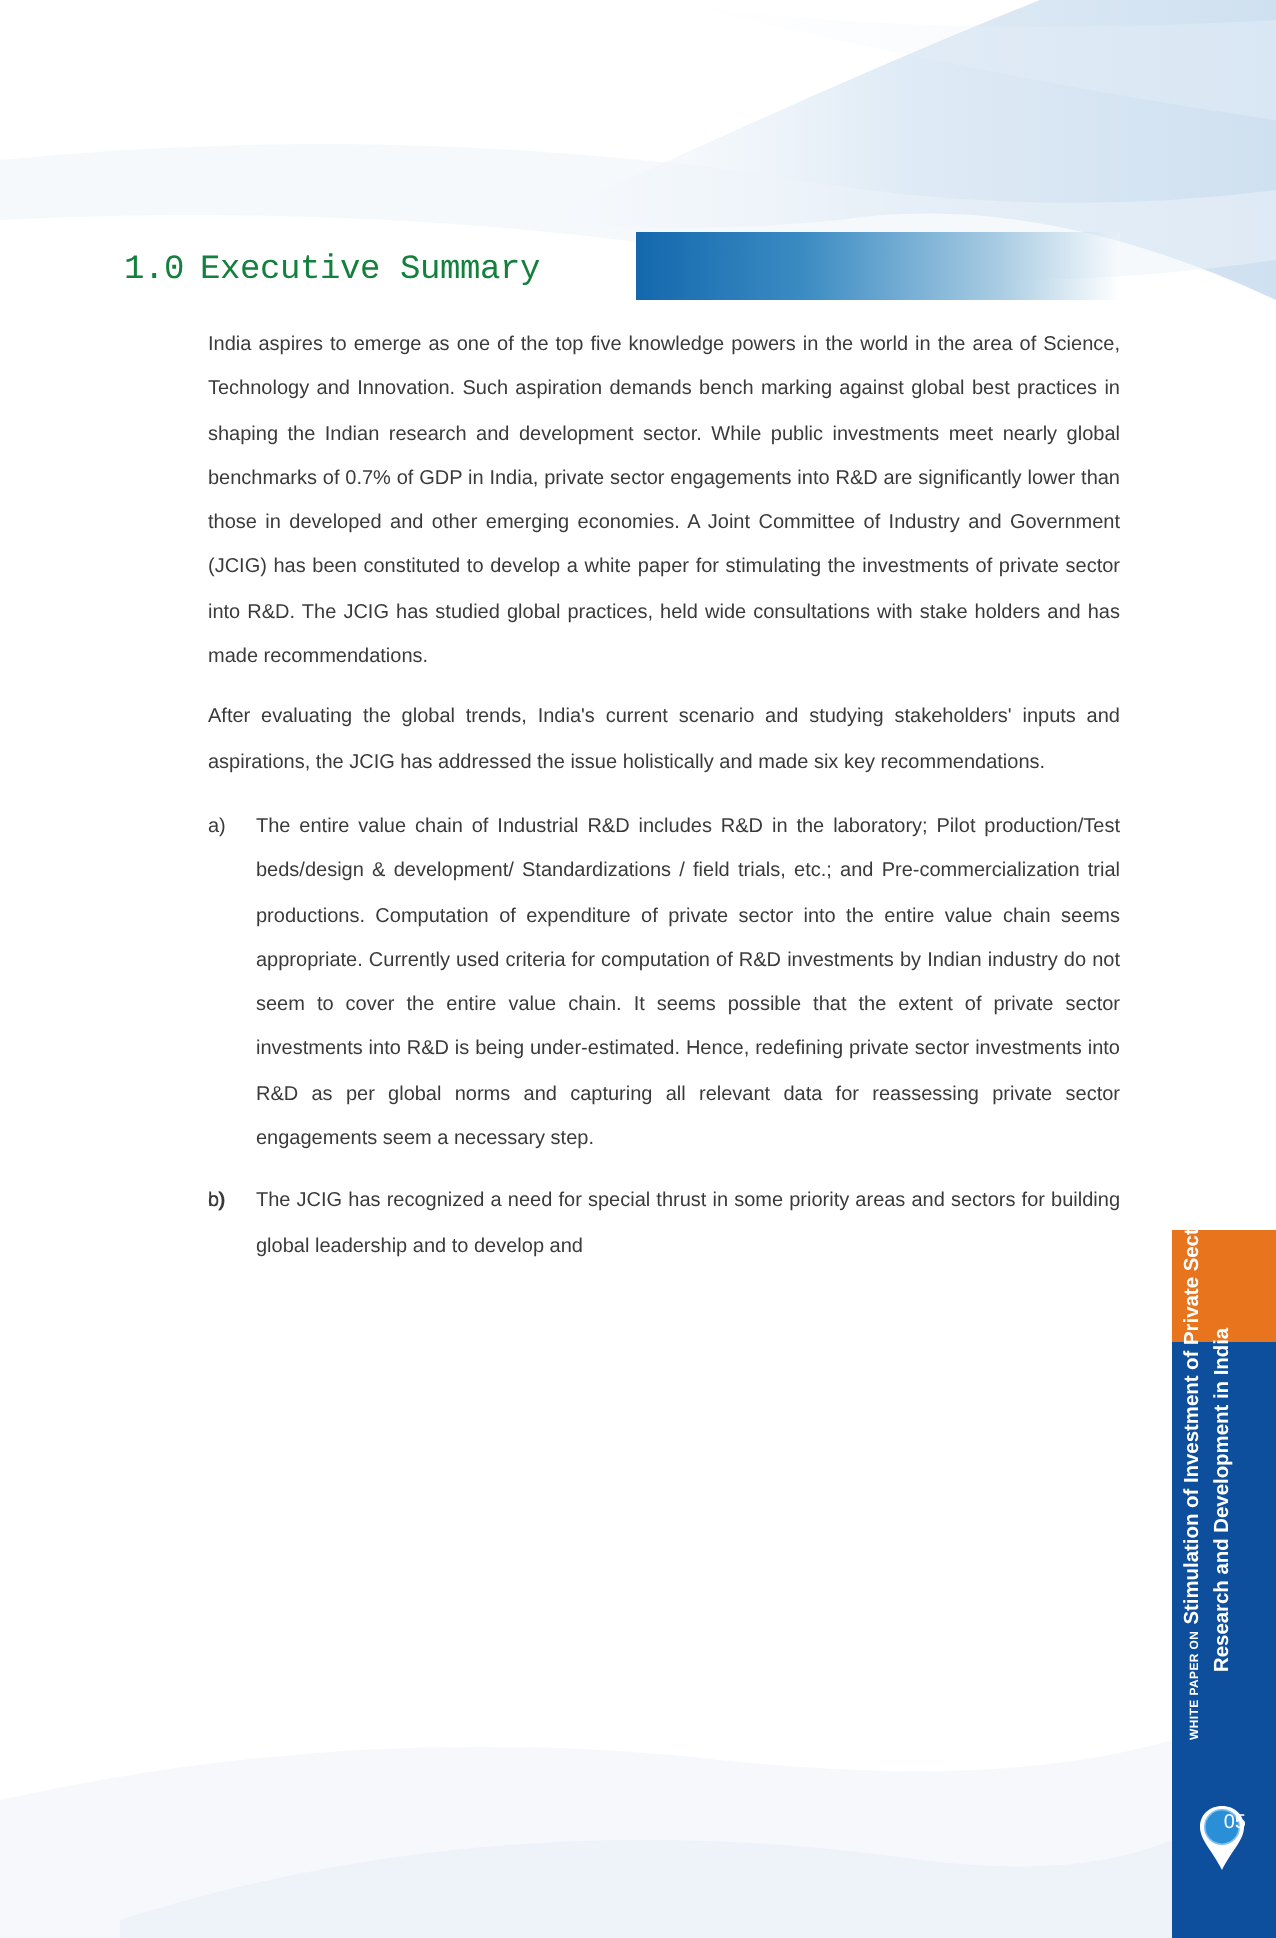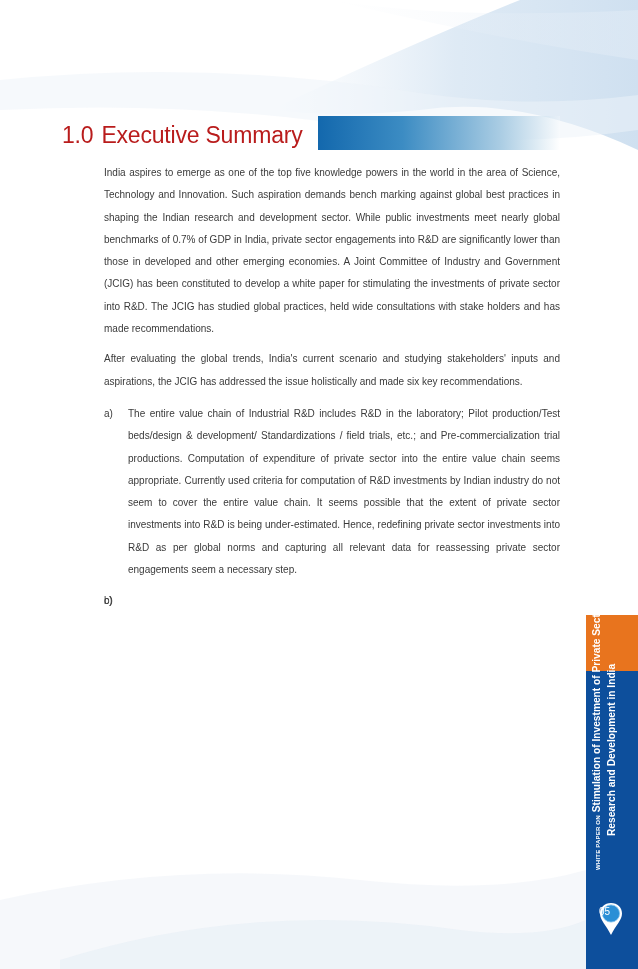--- a/index.html
+++ b/index.html
@@ -12,22 +12,22 @@
     .bg-wave {
       position: absolute; left: 0; top: 0; width: 638px; height: 969px; z-index: 0;
       pointer-events: none;
     }
     .page { position: absolute; left: 0; top: 0; width: 638px; height: 969px; z-index: 1; }
 
     .heading-row {
       position: absolute; left: 62px; top: 118px; height: 34px; display: flex; align-items: center;
     }
     .heading {
-      font-size: 23px; color: #b91c1c; letter-spacing: -0.2px; white-space: nowrap;
-      font-family: Liberation Sans, sans-serif;
+      font-size: 17px; color: #15803d; letter-spacing: -0.2px; white-space: nowrap;
+      font-family: Liberation Mono, monospace;
     }
     .heading .num { margin-right: 8px; }
     .heading-bar {
       position: absolute; left: 318px; top: 116px; width: 242px; height: 34px;
       background: linear-gradient(to right, #1368ad 0%, #3c8cc3 35%, #a9cce3 75%, rgba(255,255,255,0.2) 100%);
     }
 
     .body-text {
       position: absolute; left: 104px; top: 162px; width: 456px;
       font-size: 10px; line-height: 22.3px; color: #3a3a3a; text-align: justify;
@@ -55,21 +55,21 @@
       width: 195px; color: #ffffff; white-space: nowrap;
     }
     .wp-label { font-size: 6px; font-weight: bold; letter-spacing: 0.2px; display: inline-block; margin-right: 3px; }
     .wp-line1 { font-size: 10.2px; font-weight: bold; line-height: 13px; }
     .wp-line2 { font-size: 10.2px; font-weight: bold; line-height: 13px; padding-left: 34px; }
 
     .page-pin {
       position: absolute; left: 599px; top: 902px; width: 24px; height: 34px;
     }
     .page-num {
-      position: absolute; left: 0; top: 4px; width: 24px; text-align: left;
+      position: absolute; left: 0; top: 4px; width: 24px; text-align: right;
       font-size: 10px; color: #ffffff; font-weight: normal;
     }
   </style>
 </head>
 <body>
 
 <svg class="bg-wave" viewBox="0 0 638 969" preserveAspectRatio="none">
   <defs>
     <linearGradient id="wg1" x1="0" y1="0" x2="1" y2="0">
       <stop offset="0" stop-color="#e8f0f8" stop-opacity="0"></stop>
@@ -105,20 +105,21 @@
     <ul class="rec-list">
       <li class="rec-item">
         <span class="marker">a)</span>
         <span>The entire value chain of Industrial R&amp;D includes R&amp;D in the laboratory; Pilot production/Test beds/design &amp; development/ Standardizations / field trials, etc.; and Pre-commercialization trial productions. Computation of expenditure of private sector into the entire value chain seems appropriate. Currently used criteria for computation of R&amp;D investments by Indian industry do not seem to cover the entire value chain. It seems possible that the extent of private sector investments into R&amp;D is being under-estimated. Hence, redefining private sector investments into R&amp;D as per global norms and capturing all relevant data for reassessing private sector engagements seem a necessary step.</span>
       </li>
       <li class="rec-item">
         <span class="marker">b)</span>
       </li>
       <li class="rec-item">
         <span class="marker">c)</span>
+        <span>The JCIG has recognized a need for special thrust in some priority areas and sectors for building global leadership and to develop and</span>
       </li>
     </ul>
   </div>
 
   <div class="side-bar"></div>
   <div class="side-orange"></div>
 
   <div class="side-text">
     <div class="side-text-inner">
       <div class="wp-line1"><span class="wp-label">WHITE PAPER ON</span><span>Stimulation of Investment of Private Sector into</span></div>

